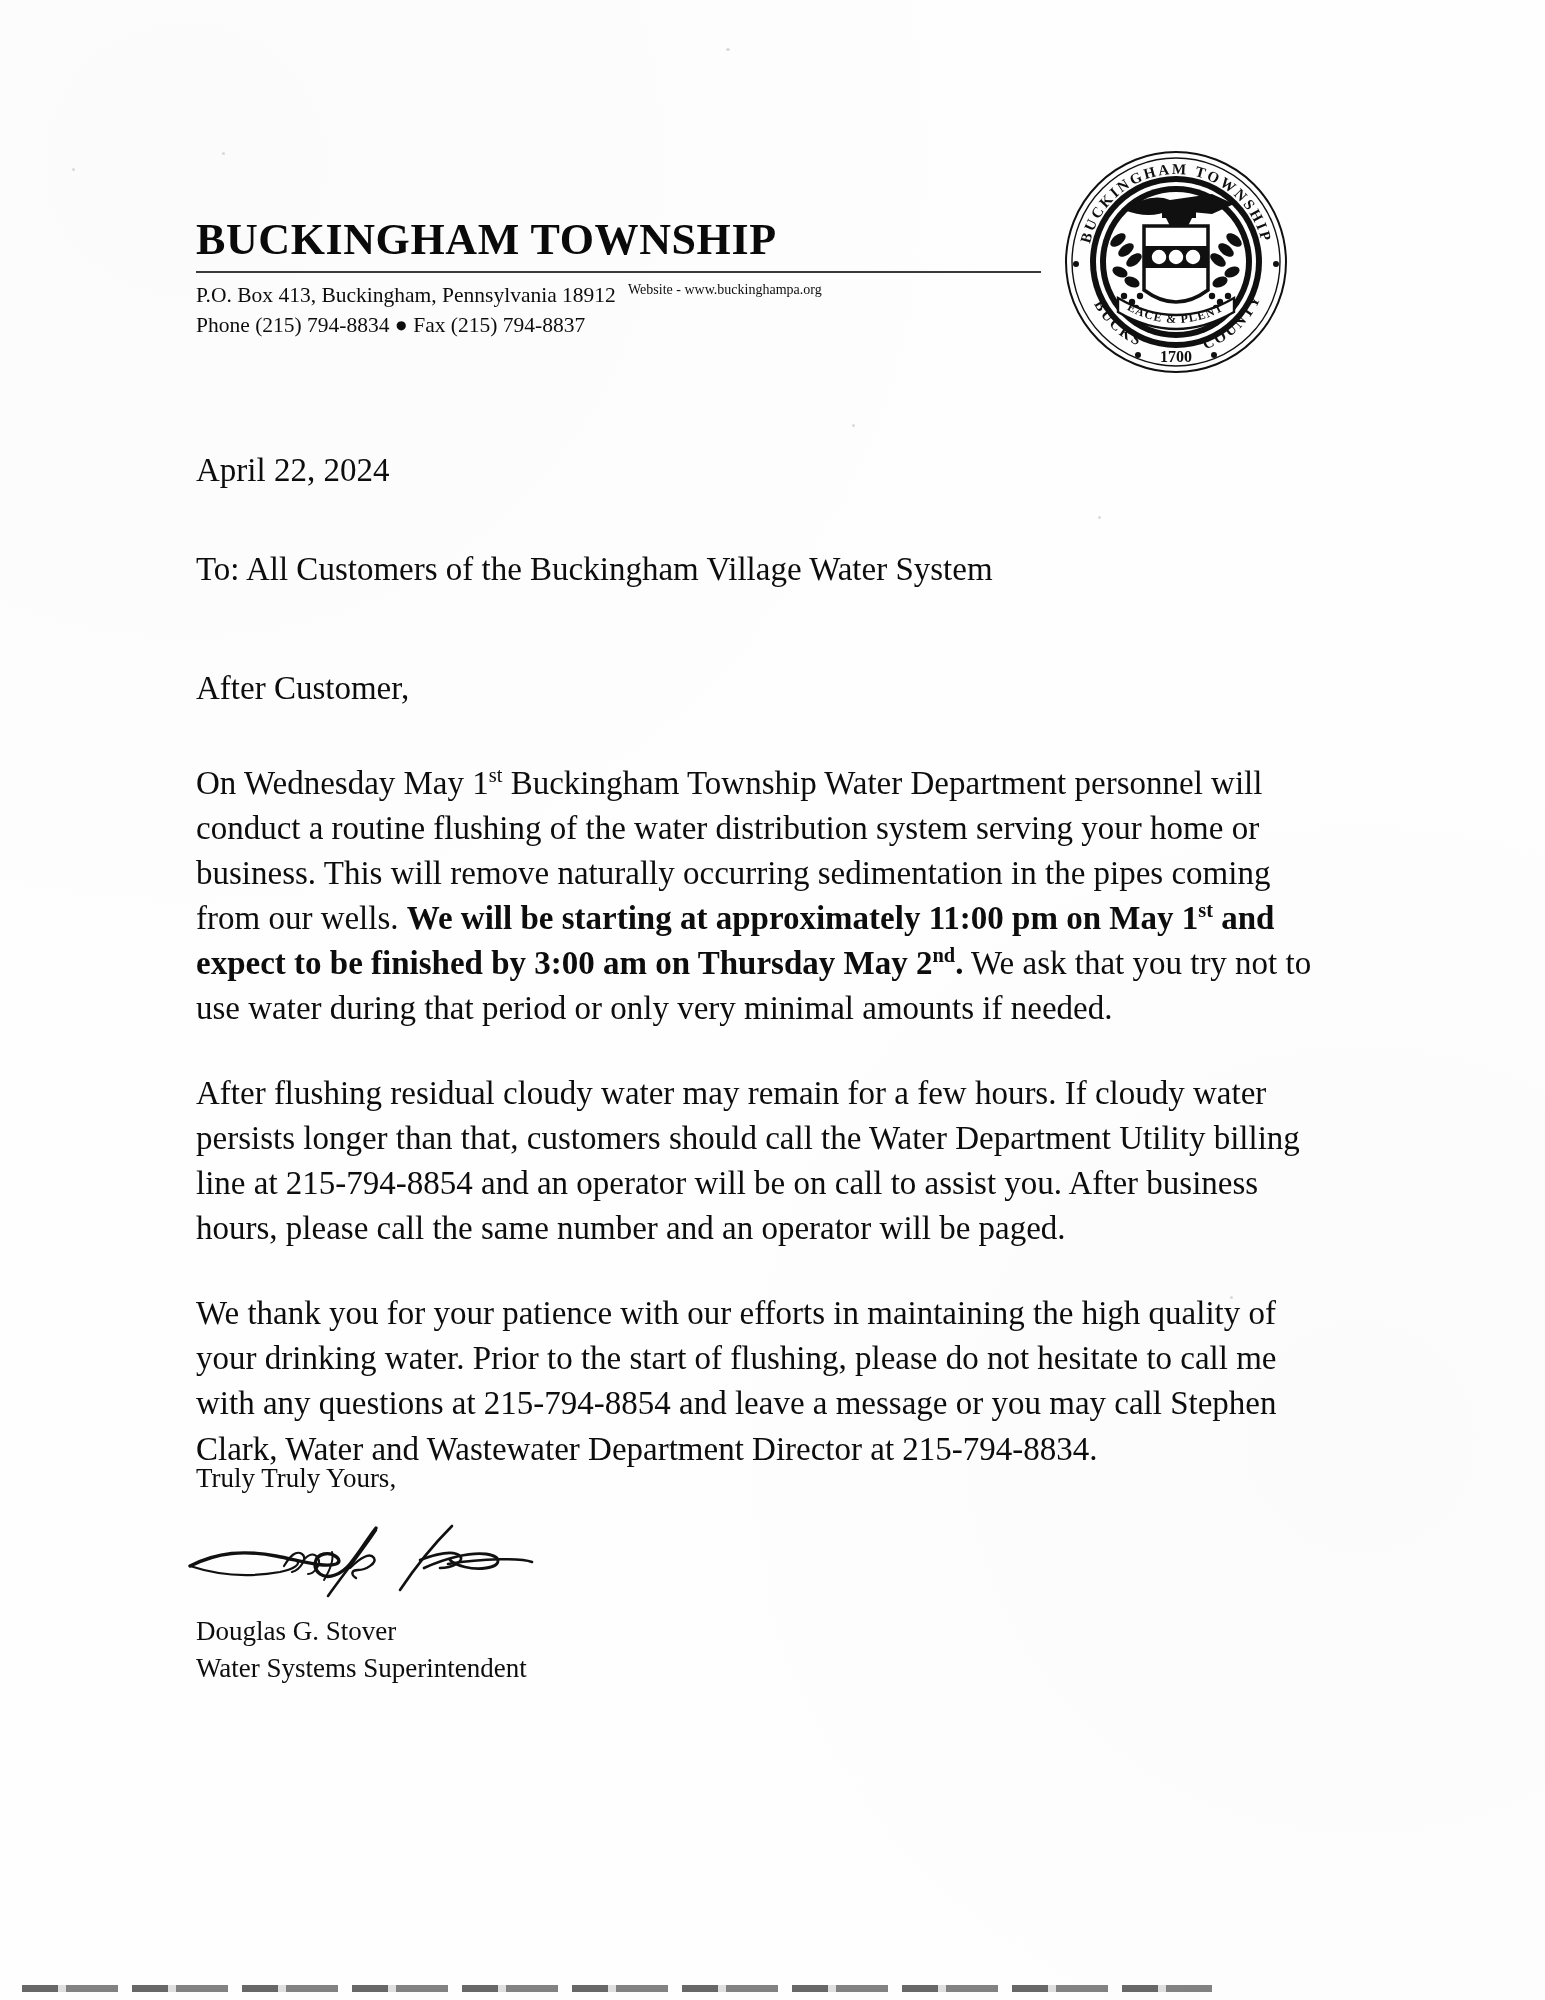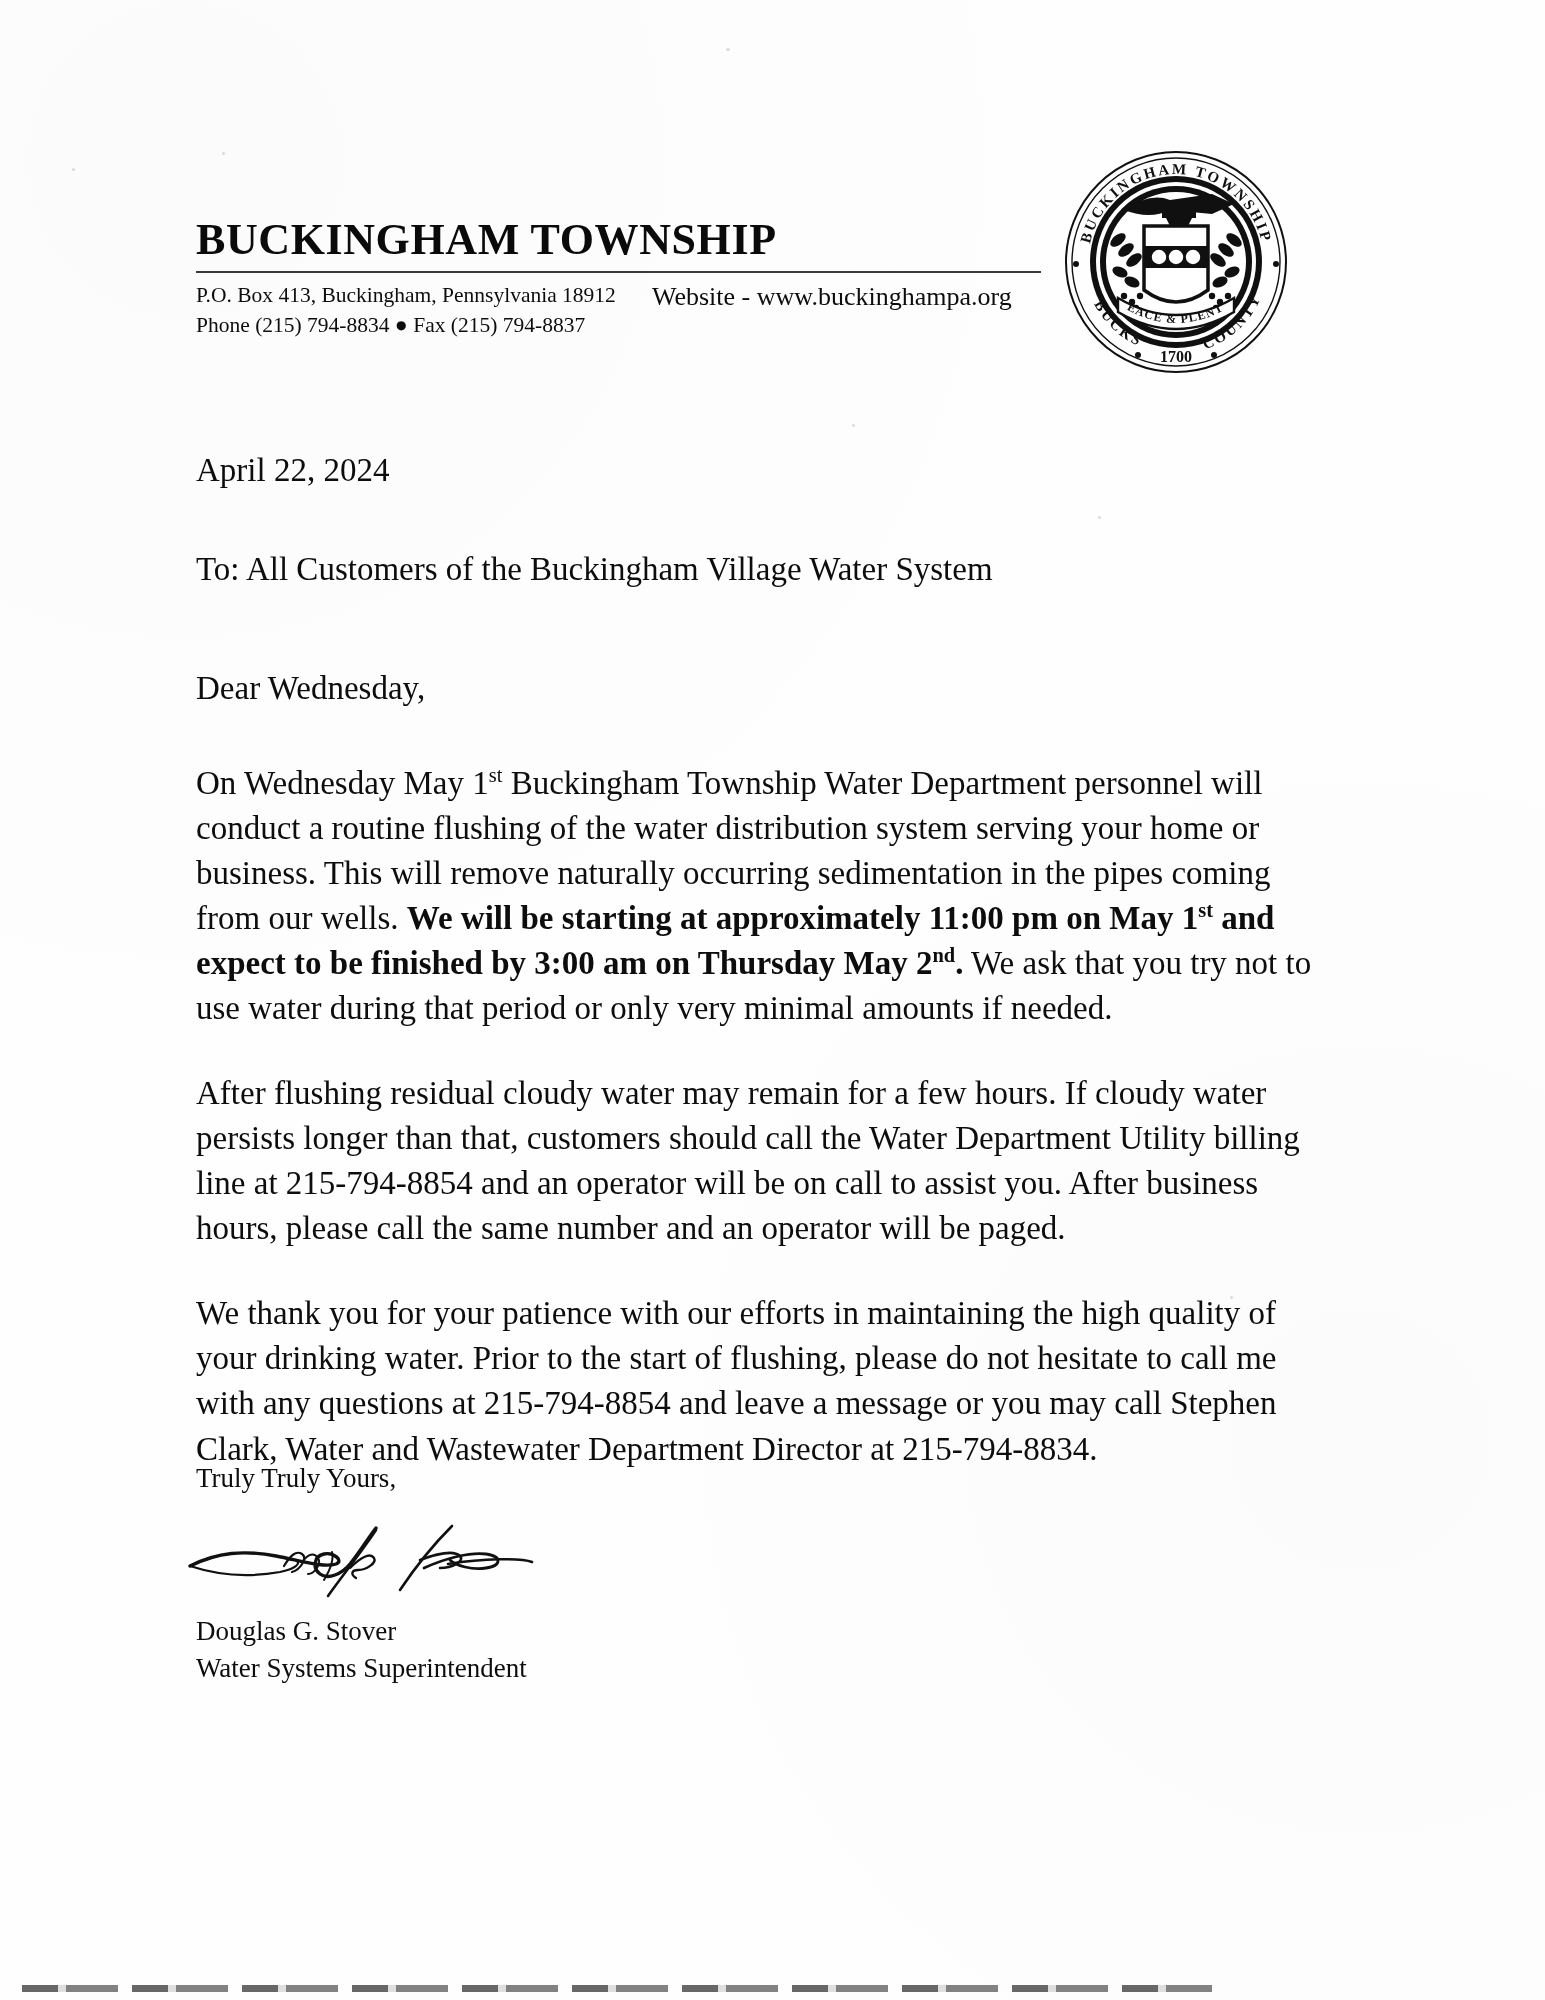--- a/index.html
+++ b/index.html
@@ -72,23 +72,22 @@
   }
   .lh-contact .addr-line {
     font-size: 21.5px;
     line-height: 1.42;
     white-space: nowrap;
   }
   .lh-website {
     position: absolute;
     left: 432px;
     top: 2px;
-    font-size: 26px;
+    font-size: 14px;
     white-space: nowrap;
-    margin-left: 24px;
   }
 
   .seal {
     position: absolute;
     left: 1062px;
     top: 148px;
     width: 228px;
     height: 228px;
   }
 
@@ -248,21 +247,21 @@
       </text>
     </svg>
   </div>
 
   <div class="letter-body">
 
     <div class="date-line">April 22, 2024</div>
 
     <div class="recipient-line">To: All Customers of the Buckingham Village Water System</div>
 
-    <div class="salutation">Dear Wednesday,</div>
+    <div class="salutation">After Customer,</div>
 
     <p class="para"><span>On Wednesday May 1</span><sup>st</sup><span> Buckingham Township Water Department personnel will conduct a routine flushing of the water distribution system serving your home or business. This will remove naturally occurring sedimentation in the pipes coming from our wells. </span><b>We will be starting at approximately 11:00 pm on May 1</b><b><sup>st</sup></b><b> and expect to be finished by 3:00 am on Thursday May 2</b><b><sup>nd</sup></b><b>.</b><span> We ask that you try not to use water during that period or only very minimal amounts if needed.</span></p>
 
     <p class="para">After flushing residual cloudy water may remain for a few hours. If cloudy water persists longer than that, customers should call the Water Department Utility billing line at 215-794-8854 and an operator will be on call to assist you. After business hours, please call the same number and an operator will be paged.</p>
 
 
     <p class="para">We thank you for your patience with our efforts in maintaining the high quality of your drinking water. Prior to the start of flushing, please do not hesitate to call me with any questions at 215-794-8854 and leave a message or you may call Stephen Clark, Water and Wastewater Department Director at 215-794-8834.</p>
   </div>
 
   <div class="sign-block">

